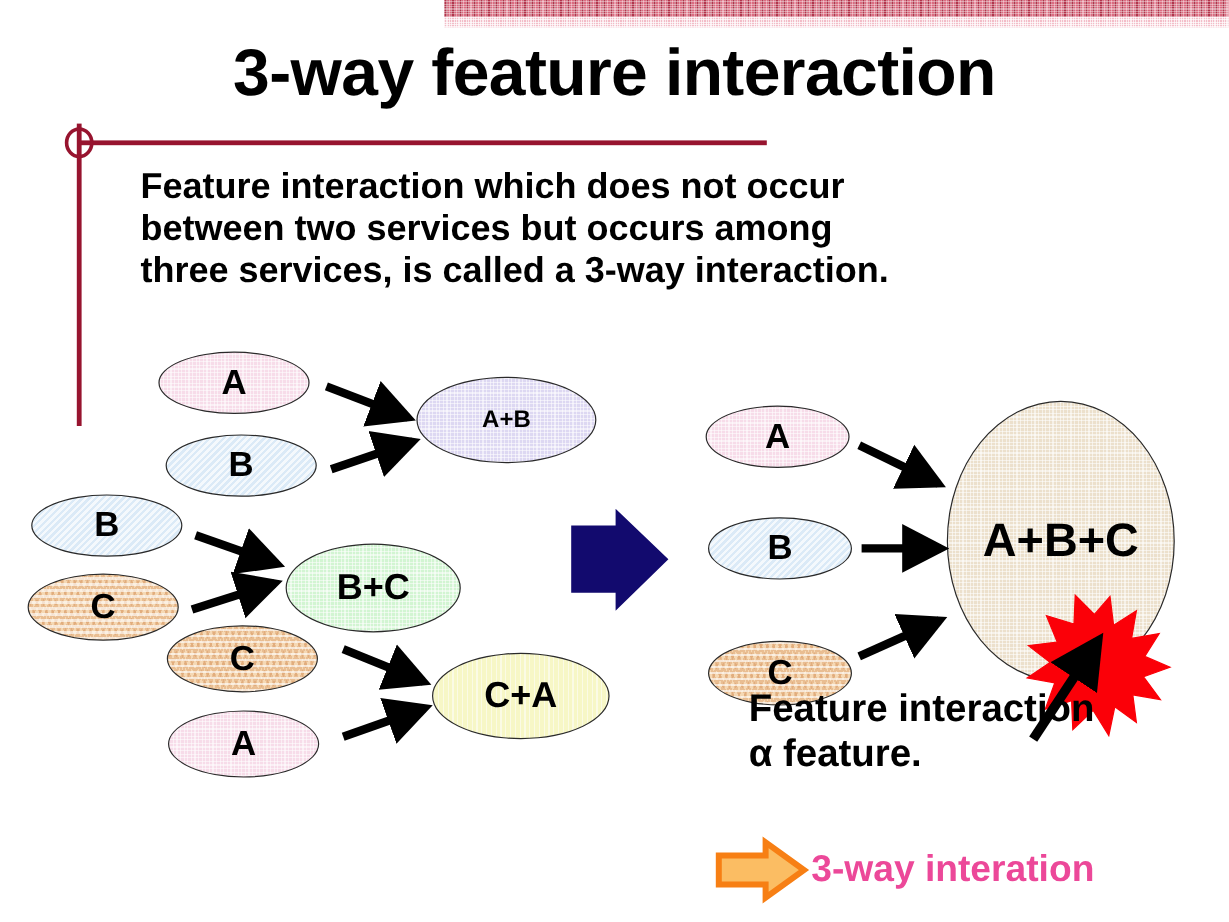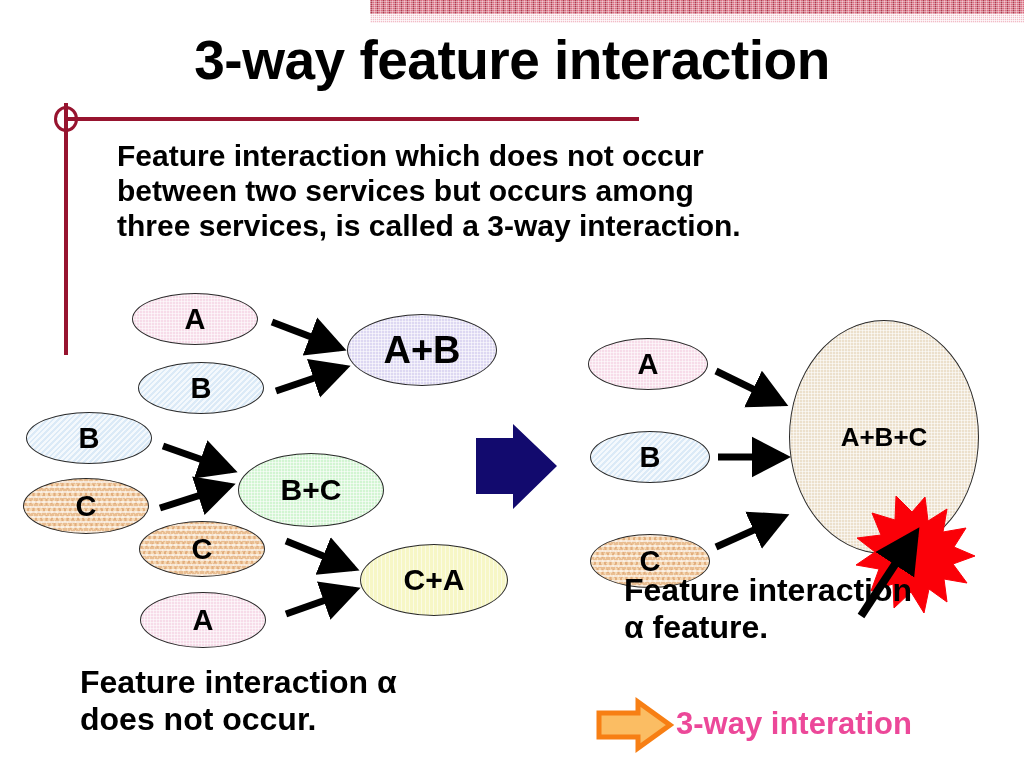--- a/index.html
+++ b/index.html
@@ -181,21 +181,21 @@
     <div>between two services but occurs among</div>
     <div>three services, is called a 3-way interaction.</div>
   </div>
 
   <div class="node tex-dot" style="left:132px; top:293px; width:126px; height:52px; background-color:#f7dce9; font-size:29px;">
     <span>A</span>
   </div>
   <div class="node tex-diag" style="left:138px; top:362px; width:126px; height:52px; background-color:#dbeaf7; font-size:29px;">
     <span>B</span>
   </div>
-  <div class="node tex-dot" style="left:347px; top:314px; width:150px; height:72px; background-color:#ddd8f2; font-size:38px;">
+  <div class="node tex-dot" style="left:347px; top:314px; width:150px; height:72px; background-color:#ddd8f2; font-size:20px;">
     <span>A+B</span>
   </div>
 
   <div class="node tex-diag" style="left:26px; top:412px; width:126px; height:52px; background-color:#dbeaf7; font-size:29px;">
     <span>B</span>
   </div>
   <div class="node tex-wave" style="left:23px; top:478px; width:126px; height:56px; background-color:#f5d8b4; font-size:29px;">
     <span>C</span>
   </div>
   <div class="node tex-dot" style="left:238px; top:453px; width:146px; height:74px; background-color:#d2f5d2; font-size:30px;">
@@ -214,21 +214,21 @@
 
   <div class="node tex-dot" style="left:588px; top:338px; width:120px; height:52px; background-color:#f7dce9; font-size:29px;">
     <span>A</span>
   </div>
   <div class="node tex-diag" style="left:590px; top:431px; width:120px; height:52px; background-color:#dbeaf7; font-size:29px;">
     <span>B</span>
   </div>
   <div class="node tex-wave" style="left:590px; top:534px; width:120px; height:54px; background-color:#f5d8b4; font-size:29px;">
     <span>C</span>
   </div>
-  <div class="node tex-dot" style="left:789px; top:320px; width:190px; height:234px; background-color:#ece0cc; font-size:26px;">
+  <div class="node tex-dot" style="left:789px; top:334px; width:190px; height:234px; background-color:#ece0cc; font-size:39px;">
     <span>A+B+C</span>
   </div>
 
   <svg class="ovl" viewBox="0 0 1024 768">
     <defs>
       <marker id="ah" markerWidth="7" markerHeight="7" refX="4.6" refY="3.3" orient="auto" markerUnits="strokeWidth">
         <path d="M0,0.4 L5.6,3.3 L0,6.2 Z" fill="#000000"></path>
       </marker>
     </defs>
 
@@ -272,24 +272,20 @@
              L857,538 L881,535 L872,513 L895,520 L896,496
              L912,512 Z"></path>
 
     <g stroke="#000000" stroke-width="8" fill="none" marker-end="url(#ah)">
       <line x1="861" y1="616" x2="915" y2="534"></line>
     </g>
 
     <path fill="#fbbd63" stroke="#f77f14" stroke-width="5" d="M599,713 L638,713 L638,702 L670,725 L638,748 L638,737 L599,737 Z"></path>
   </svg>
 
-  <div class="caption" style="left:80px; top:664px; font-size:32px;">
-    <div>Feature interaction α</div>
-    <div>does not occur.</div>
-  </div>
 
   <div class="caption" style="left:624px; top:572px; font-size:32px;">
     <div>Feature interaction</div>
     <div>α feature.</div>
   </div>
 
   <div id="tagline">3-way interation</div>
 
 </div>
 

